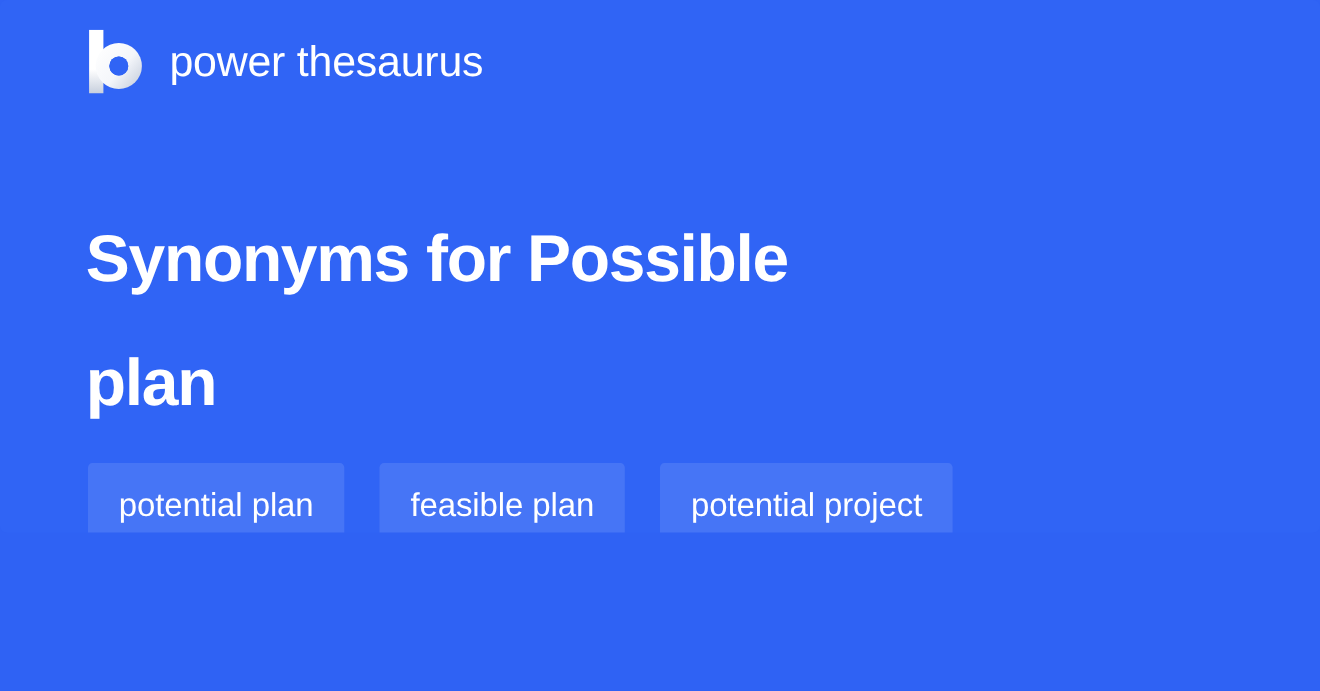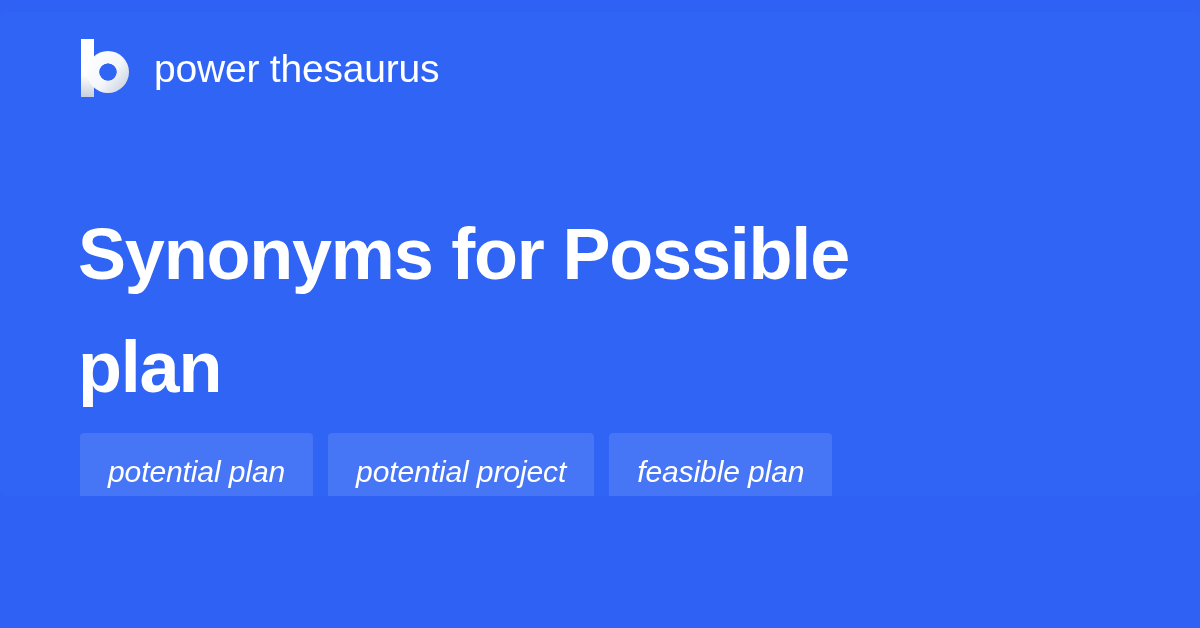--- a/index.html
+++ b/index.html
@@ -15,21 +15,20 @@
   }
 
   .og-card {
     position: relative;
     width: 1200px;
     height: 484px;
     background: #3064f5;
     border-radius: 6px;
     overflow: hidden;
     box-sizing: border-box;
-    margin-top: 12px;
   }
 
   
   .brand {
     position: absolute;
     left: 80px;
     top: 26px;
     display: flex;
     align-items: center;
     height: 60px;
@@ -53,38 +52,37 @@
     font-family: "Liberation Sans", sans-serif;
   }
 
   
   .headline {
     position: absolute;
     left: 78px;
     top: 138px;
     width: 1000px;
     color: #ffffff;
-    font-size: 72px;
+    font-size: 60px;
     font-weight: 700;
     line-height: 113px;
     letter-spacing: -1.2px;
     font-family: "Liberation Sans", sans-serif;
   }
 
   
   .chips {
     position: absolute;
     left: 80px;
     top: 421px;
     width: 1040px;
     display: flex;
     flex-wrap: wrap;
-    gap: 15px;
+    gap: 32px;
     align-content: flex-start;
-    font-style: italic;
   }
 
   .chip {
     height: 77px;
     box-sizing: border-box;
     padding: 0 28px;
     display: flex;
     align-items: center;
     justify-content: center;
     background: rgba(255, 255, 255, 0.11);
@@ -133,20 +131,20 @@
   <h1 class="headline">
     <span>Synonyms for Possible</span><br>
     <span>plan</span>
   </h1>
 
   <div class="chips">
     <div class="chip">
       <span>potential plan</span>
     </div>
     <div class="chip">
-      <span>potential project</span>
+      <span>feasible plan</span>
     </div>
     <div class="chip">
-      <span>feasible plan</span>
+      <span>potential project</span>
     </div>
   </div>
 
 </div>
 
 </body></html>

